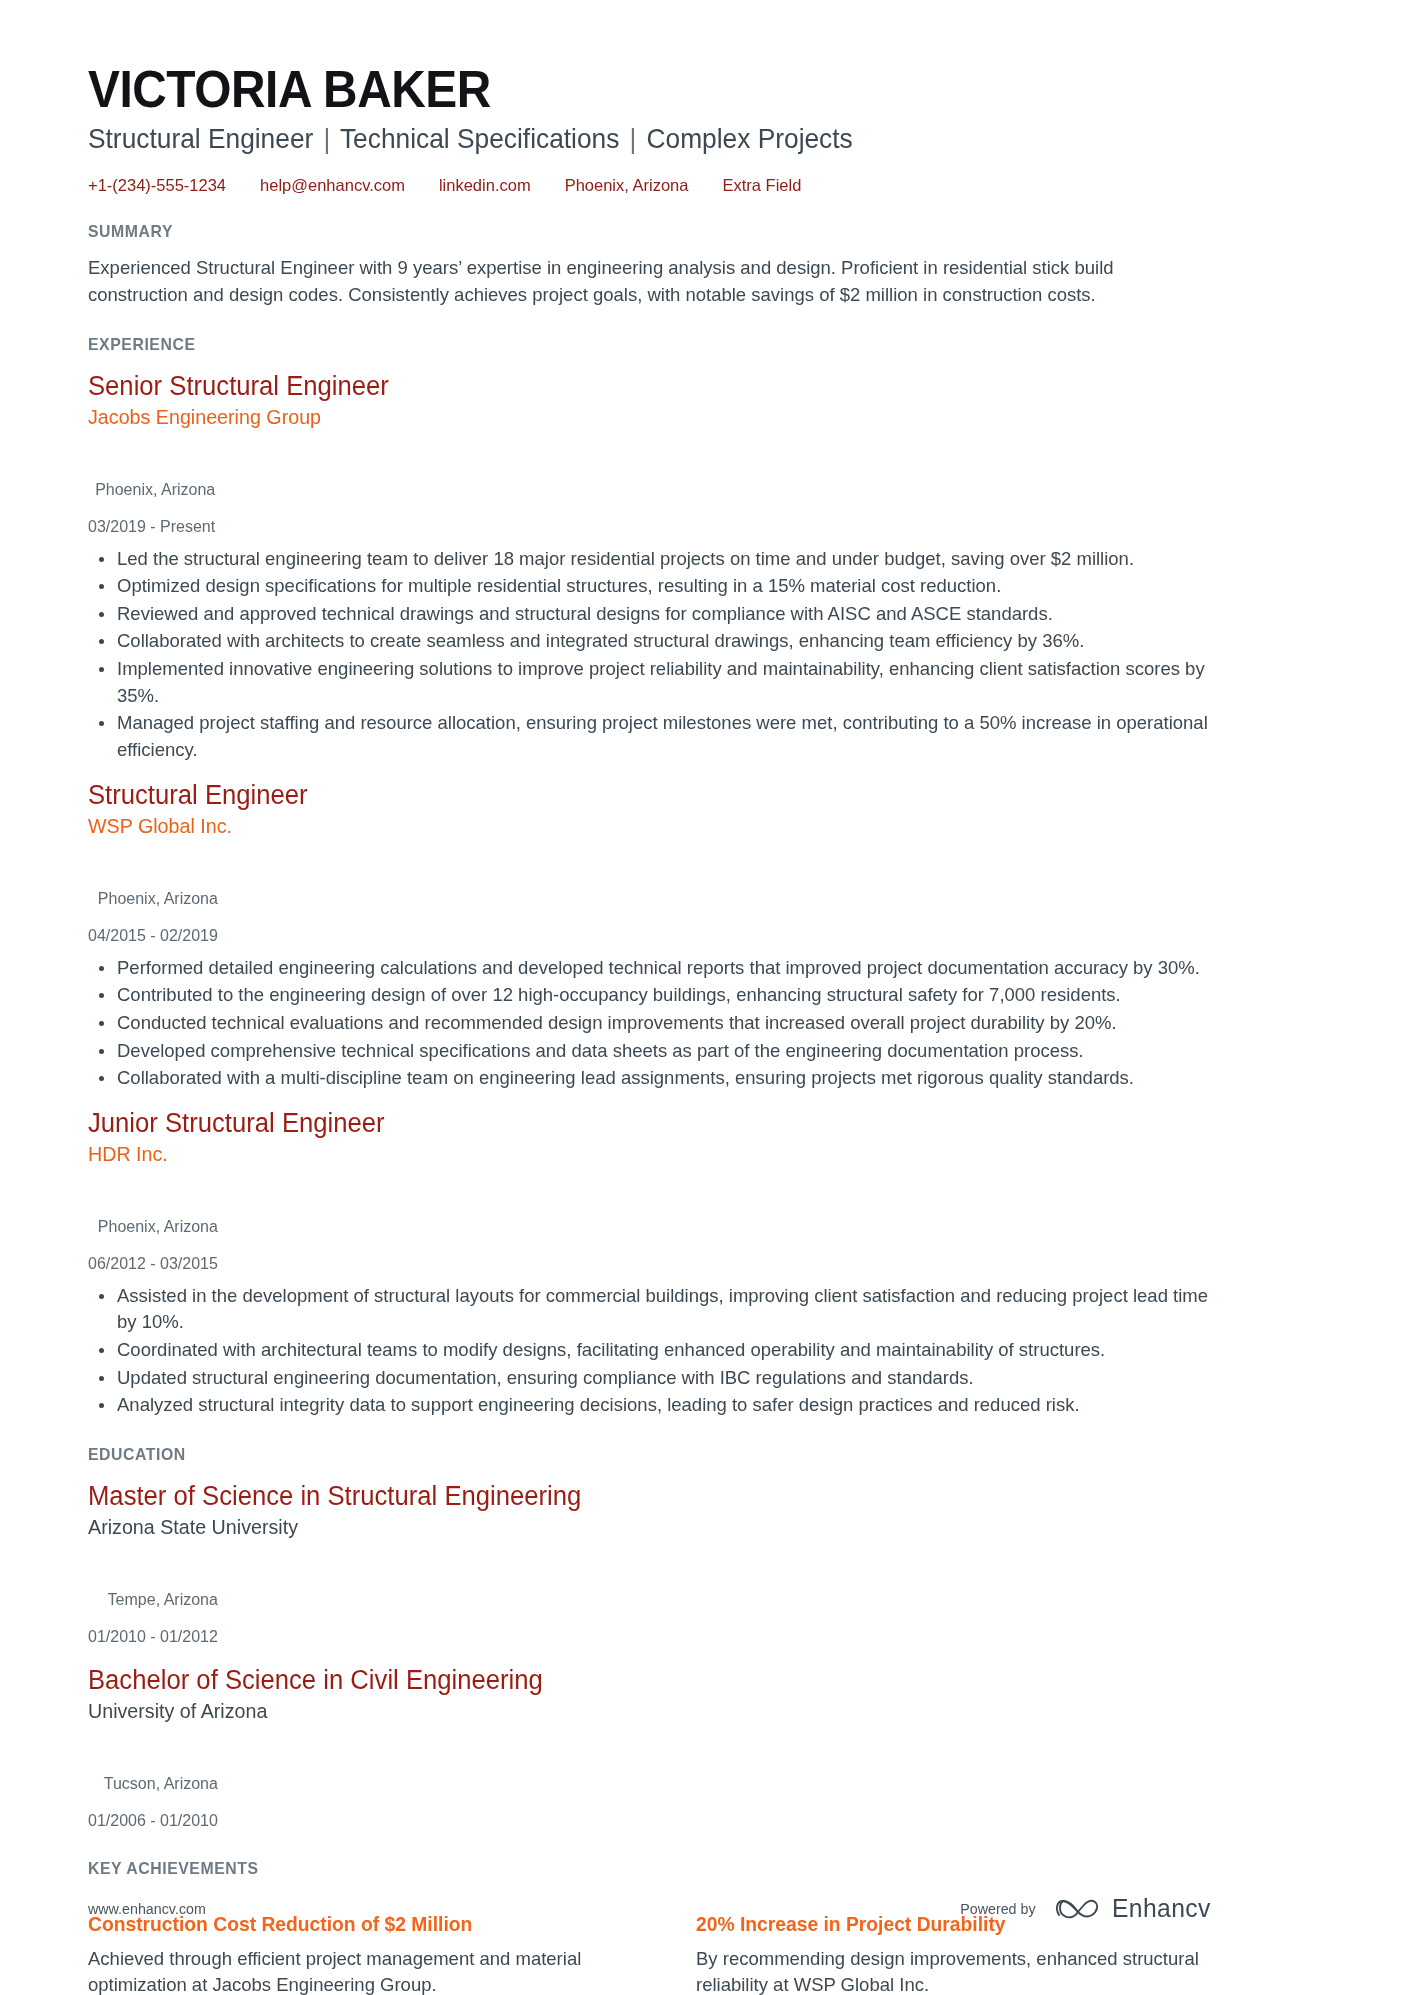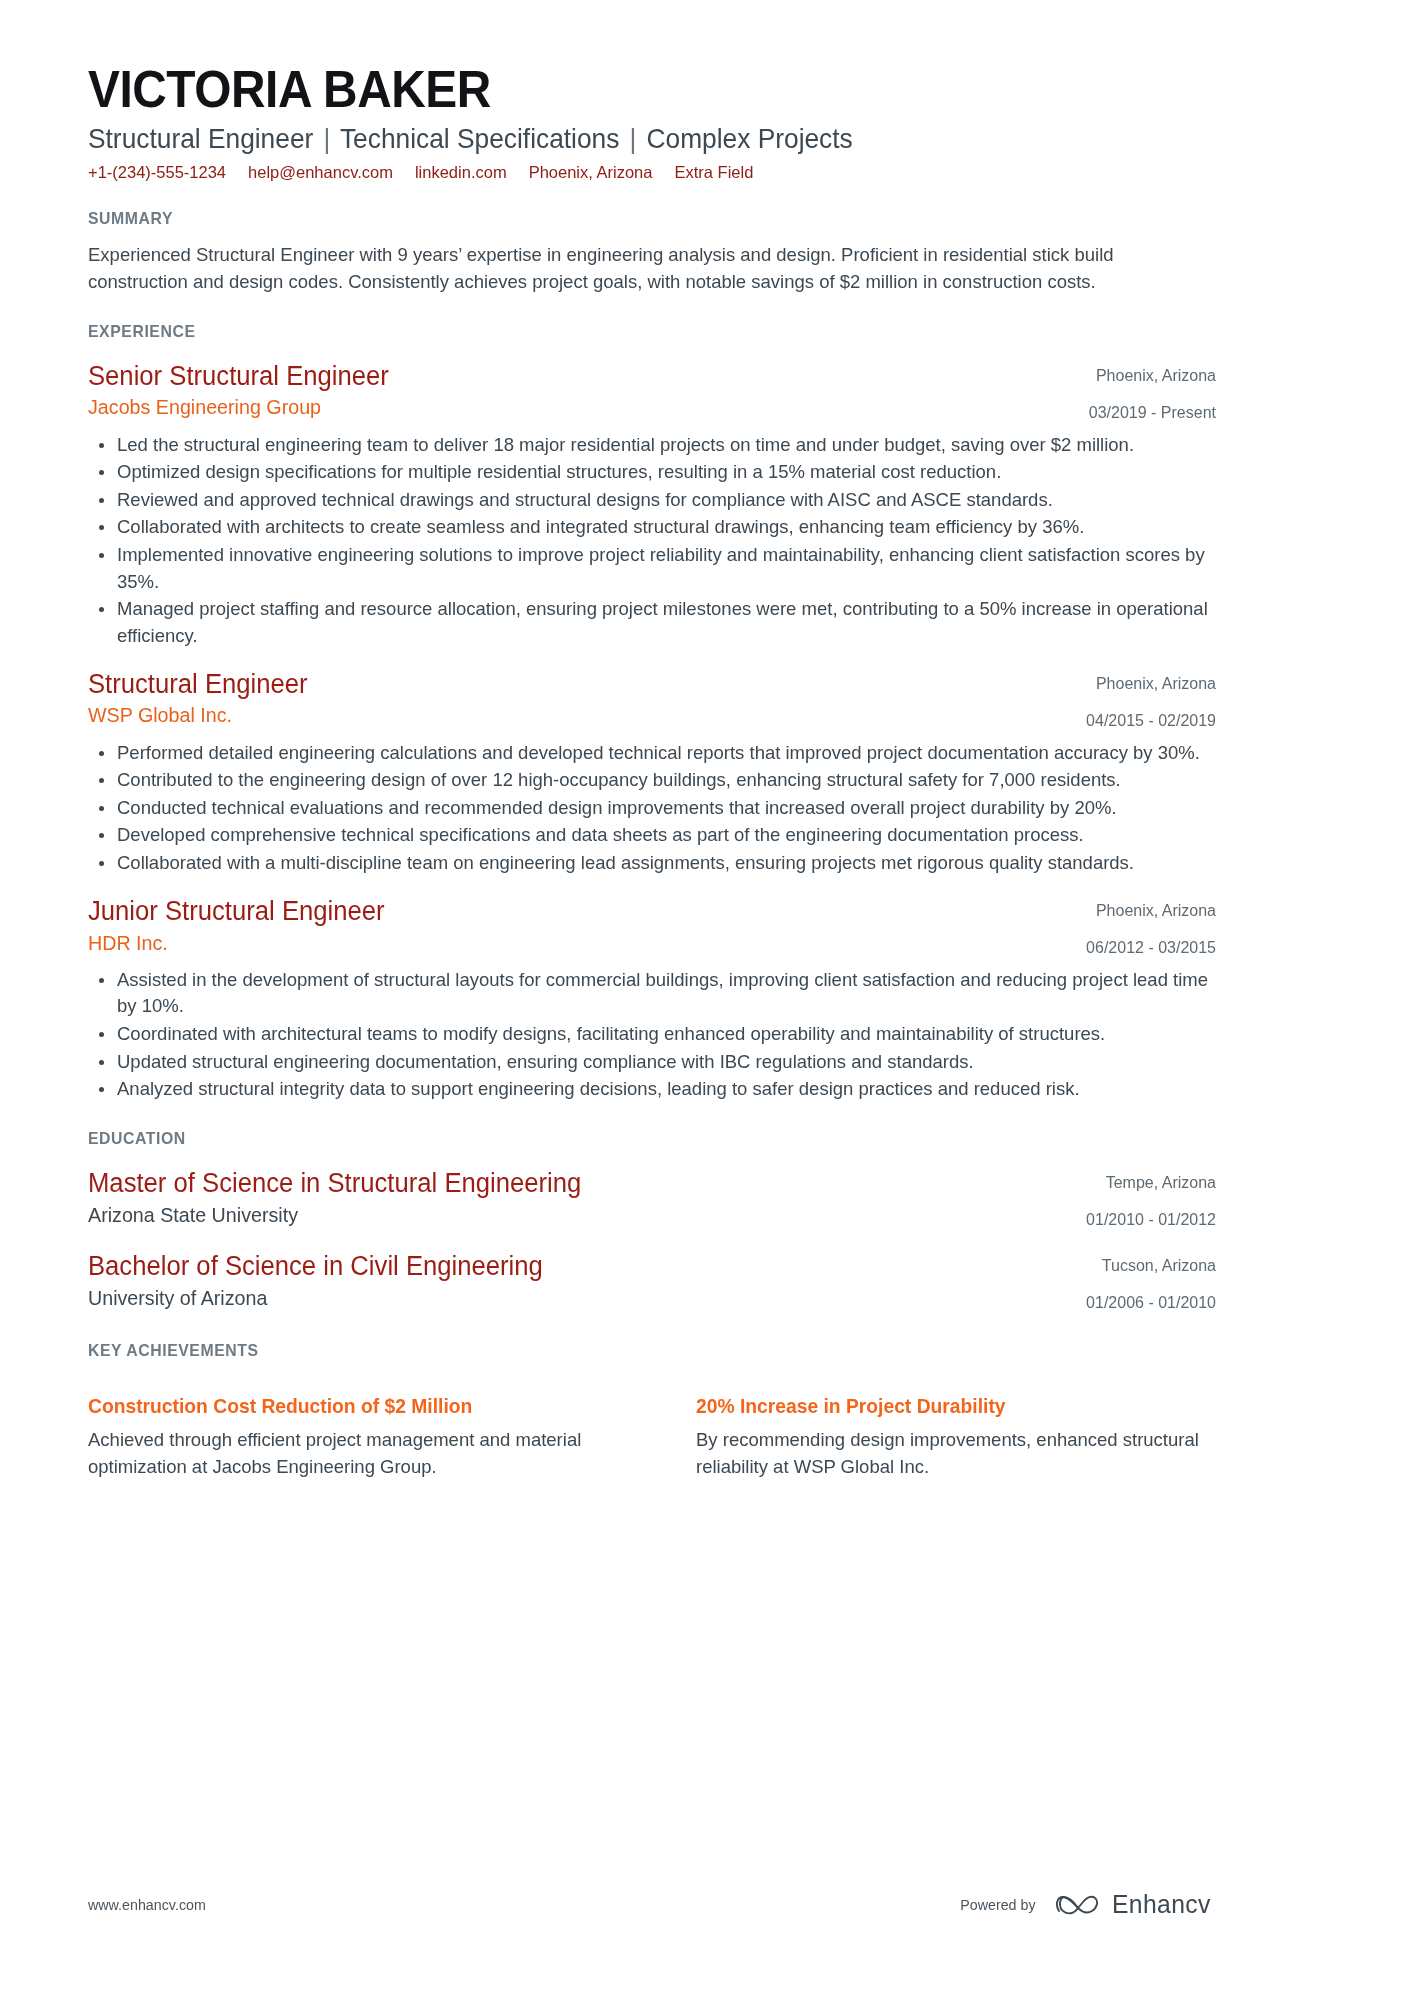--- a/index.html
+++ b/index.html
@@ -45,28 +45,28 @@
     transform-origin: left center;
     white-space: nowrap;
   }
   .headline .sep {
     color: #6b7780;
     padding: 0 3px;
     font-weight: 300;
   }
 
   .contact {
-    margin-top: 4px;
+    margin-top: 17px;
     font-size: 16.5px;
     line-height: 1.3;
     color: #8f2018;
     display: flex;
     flex-wrap: wrap;
     align-items: baseline;
-    gap: 0;
+    gap: 12px;
   }
   .contact .c-item { margin-right: 22px; white-space: nowrap; }
   .contact .c-item:last-child { margin-right: 0; }
 
   
   .section { margin-top: 26px; }
   .section-title {
     font-size: 17px;
     font-weight: 700;
     letter-spacing: 0.6px;
@@ -80,23 +80,24 @@
     font-size: 18.5px;
     line-height: 1.45;
     color: #3c4852;
     margin-top: 13px;
   }
 
   
   .entry { margin-top: 15px; }
   .entry-top {
     display: flex;
-    align-items: center;
+    align-items: flex-start;
     justify-content: space-between;
     gap: 40px;
+    flex-direction: column;
   }
   .entry-left { flex: 1 1 auto; min-width: 0; }
   .entry-right {
     flex: 0 0 auto;
     text-align: right;
     padding-top: 7px;
     white-space: nowrap;
   }
   .entry-title {
     font-size: 27px;

